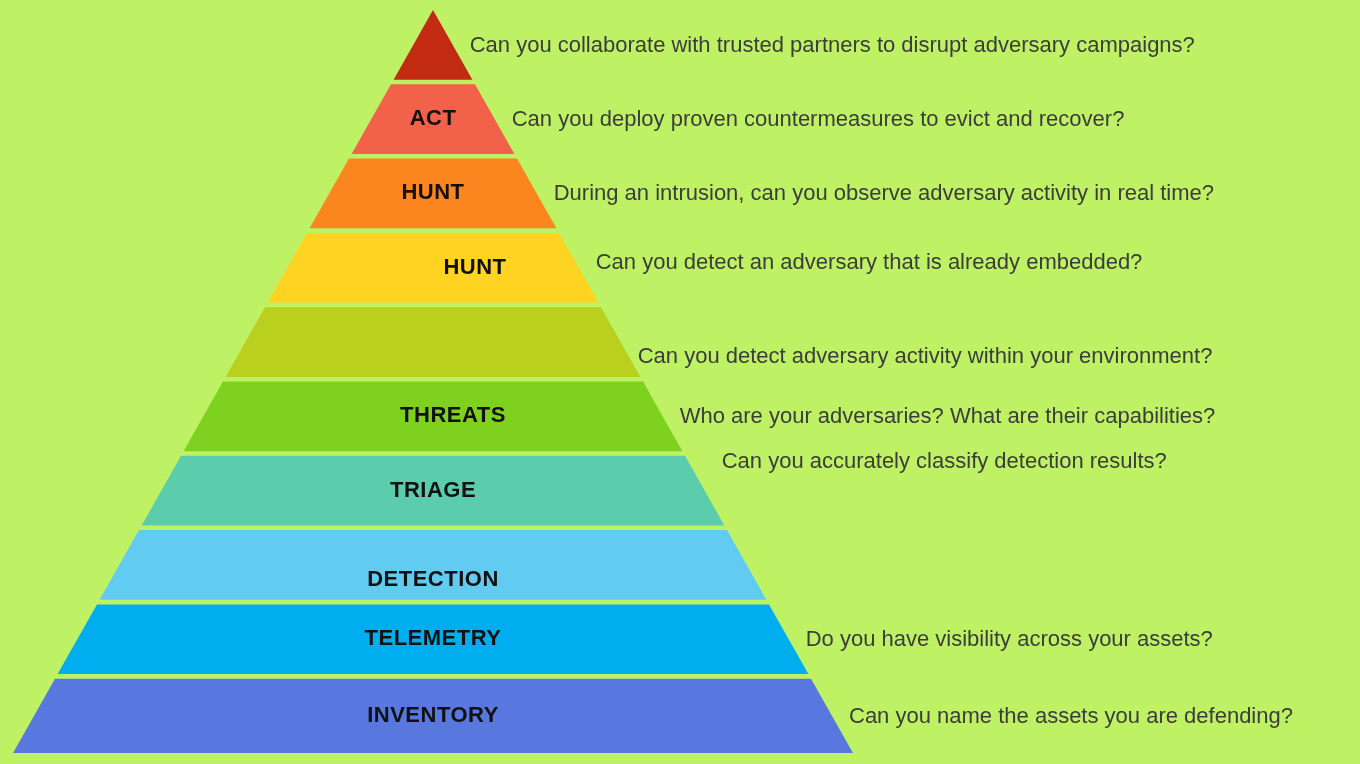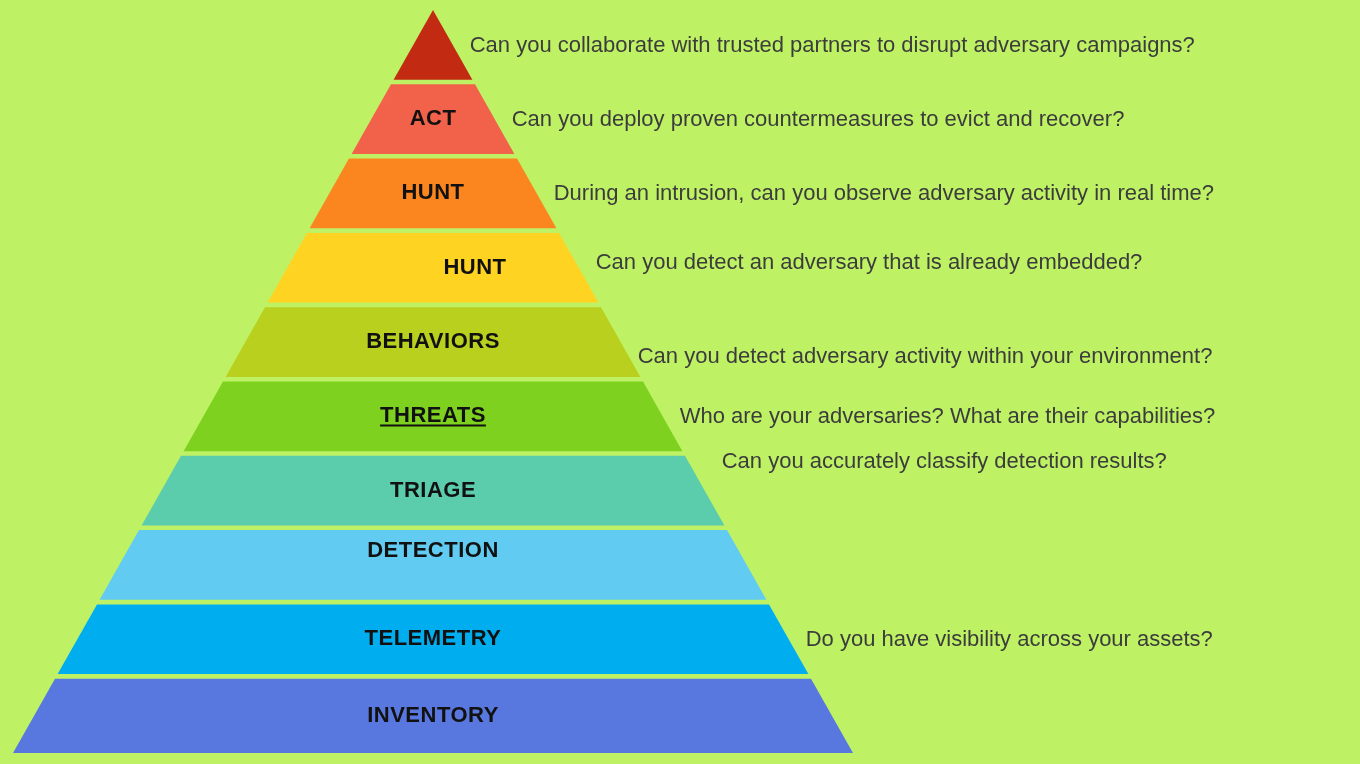--- a/index.html
+++ b/index.html
@@ -50,23 +50,23 @@
       <polygon points="55,678.6999999999999 811,678.6999999999999 853,753 12.999999999999943,753" fill="#5878E0"></polygon>
     </svg>
 
 <div class="level-question" style="left: 469.7px; top: 44.85px;">Can you collaborate with trusted partners to disrupt adversary campaigns?</div>
     <div class="level-label" style="left: 433px; top: 119.15px;">ACT</div>
     <div class="level-question" style="left: 511.7px; top: 119.15px;">Can you deploy proven countermeasures to evict and recover?</div>
     <div class="level-label" style="left: 433px; top: 193.45px;">HUNT</div>
     <div class="level-question" style="left: 553.7px; top: 193.45px;">During an intrusion, can you observe adversary activity in real time?</div>
     <div class="level-label" style="left: 433px; top: 267.75px; margin-left: 42px;">HUNT</div>
     <div class="level-question" style="left: 595.7px; top: 262px;">Can you detect an adversary that is already embedded?</div>
-    <div class="level-label" style="left: 433px; top: 342.05px;">BEHAVIORS</div>
     <div class="level-question" style="left: 637.7px; top: 356px;">Can you detect adversary activity within your environment?</div>
-    <div class="level-label" style="left: 433px; top: 416.35px; text-decoration: underline;">THREATS</div>
+    <div class="level-label" style="left: 453px; top: 416.35px;">THREATS</div>
     <div class="level-question" style="left: 679.7px; top: 416.35px;">Who are your adversaries? What are their capabilities?</div>
     <div class="level-label" style="left: 433px; top: 490.65px;">TRIAGE</div>
     <div class="level-question" style="left: 721.7px; top: 461px;">Can you accurately classify detection results?</div>
-    <div class="level-label" style="left: 433px; top: 551px;">DETECTION</div>
+    <div class="level-label" style="left: 433px; top: 580px;">DETECTION</div>
     <div class="level-label" style="left: 433px; top: 639.25px;">TELEMETRY</div>
     <div class="level-question" style="left: 805.7px; top: 639.25px;">Do you have visibility across your assets?</div>
     <div class="level-label" style="left: 433px; top: 715.85px;">INVENTORY</div>
+    <div class="level-question" style="left: 849px; top: 715.85px;">Can you name the assets you are defending?</div>
   </div>
 
 </body></html>

